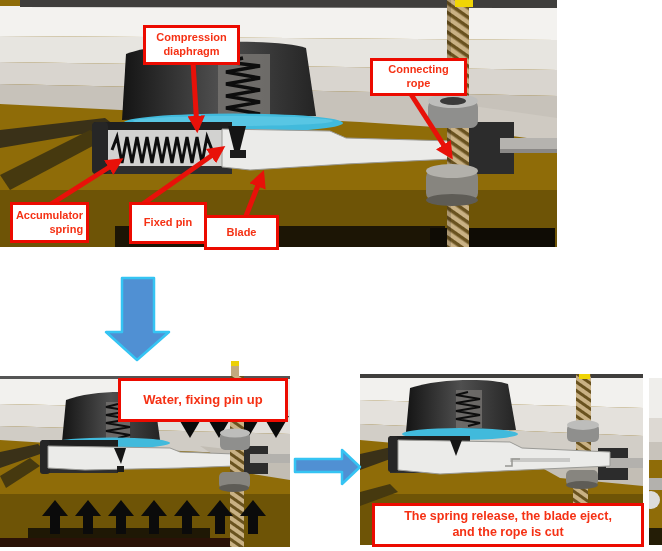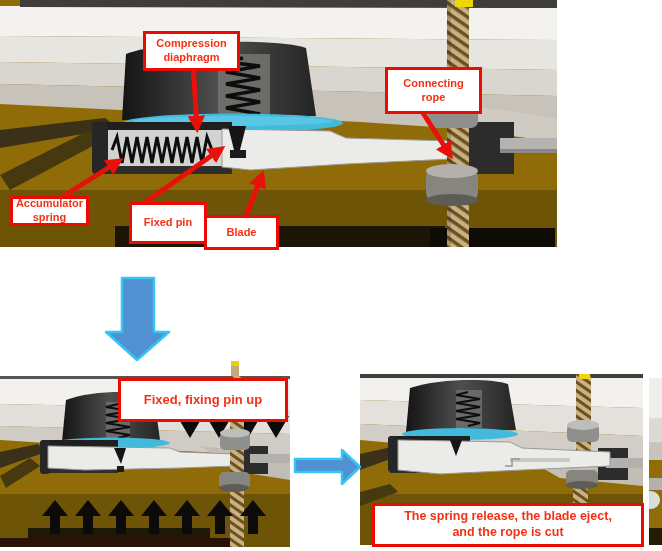--- a/index.html
+++ b/index.html
@@ -14,23 +14,23 @@
   .panel-right{left:360px;top:374px;width:283px;height:171px;}
   .panel-sliver{left:649px;top:378px;width:13px;height:167px;}
   .overlay-arrows{position:absolute;left:0;top:0;z-index:4;pointer-events:none;}
   .label-box{
     position:absolute;z-index:6;box-sizing:border-box;
     background:#ffffff;border:3px solid var(--c-label_border,#ec0b00);
     color:var(--c-label_text,#f53114);font-weight:bold;font-size:11px;line-height:1.25;
     display:flex;align-items:center;justify-content:center;text-align:center;
     white-space:pre-line;
   }
-  .lbl-compression{left:143px;top:31px;width:97px;height:40px;}
-  .lbl-rope{left:370px;top:67px;width:97px;height:47px;margin-left:15px;}
-  .lbl-accum{left:10px;top:196px;width:79px;height:30px;}
+  .lbl-compression{left:143px;top:25px;width:97px;height:40px;}
+  .lbl-rope{left:370px;top:58px;width:97px;height:38px;}
+  .lbl-accum{left:10px;top:202px;width:79px;height:41px;text-align:right;}
   .lbl-pin{left:101px;top:202px;width:78px;height:42px;margin-left:28px;}
   .lbl-blade{left:204px;top:215px;width:75px;height:35px;}
   .lbl-water{left:118px;top:378px;width:170px;height:44px;font-size:13px;}
   .lbl-result{left:372px;top:503px;width:272px;height:44px;font-size:12.5px;justify-content:center;}
   .flow-arrow{position:absolute;z-index:3;}
   .flow-down{left:100px;top:276px;}
   .flow-right{left:293px;top:446px;}
   .rope-stub{position:absolute;left:230px;top:361px;z-index:2;}
   .flow-shape{fill:var(--c-flow_arrow_fill,#5090d3);stroke:var(--c-flow_arrow_outline,#35c4f3);stroke-width:2.5;stroke-linejoin:round;}
   .ann{stroke:var(--c-annotation_arrow,#e81109);stroke-width:5;fill:none;}
@@ -222,21 +222,21 @@
           <use href="#upA" x="121" y="124"></use>
         <use href="#upA" x="154" y="124"></use>
           <use href="#upA" x="187" y="124"></use>
           <use href="#upA" x="220" y="124"></use>
         <use href="#upA" x="253" y="124"></use>
       </g>
     </svg>
   </section>
 
   <div class="label-box lbl-water">
-    <span>Fixed, fixing pin up</span>
+    <span>Water, fixing pin up</span>
   </div>
 
   <svg class="flow-arrow flow-right" width="70" height="44" viewBox="0 0 70 44">
     <polygon class="flow-shape" points="2,13 49,13 49,4 67,21 49,38 49,26 2,26"></polygon>
   </svg>
 
   <section class="panel panel-right">
     <svg width="283" height="171" viewBox="0 0 283 171">
       <defs>
         <linearGradient id="g3" x1="0" y1="0" x2="1" y2="0">

